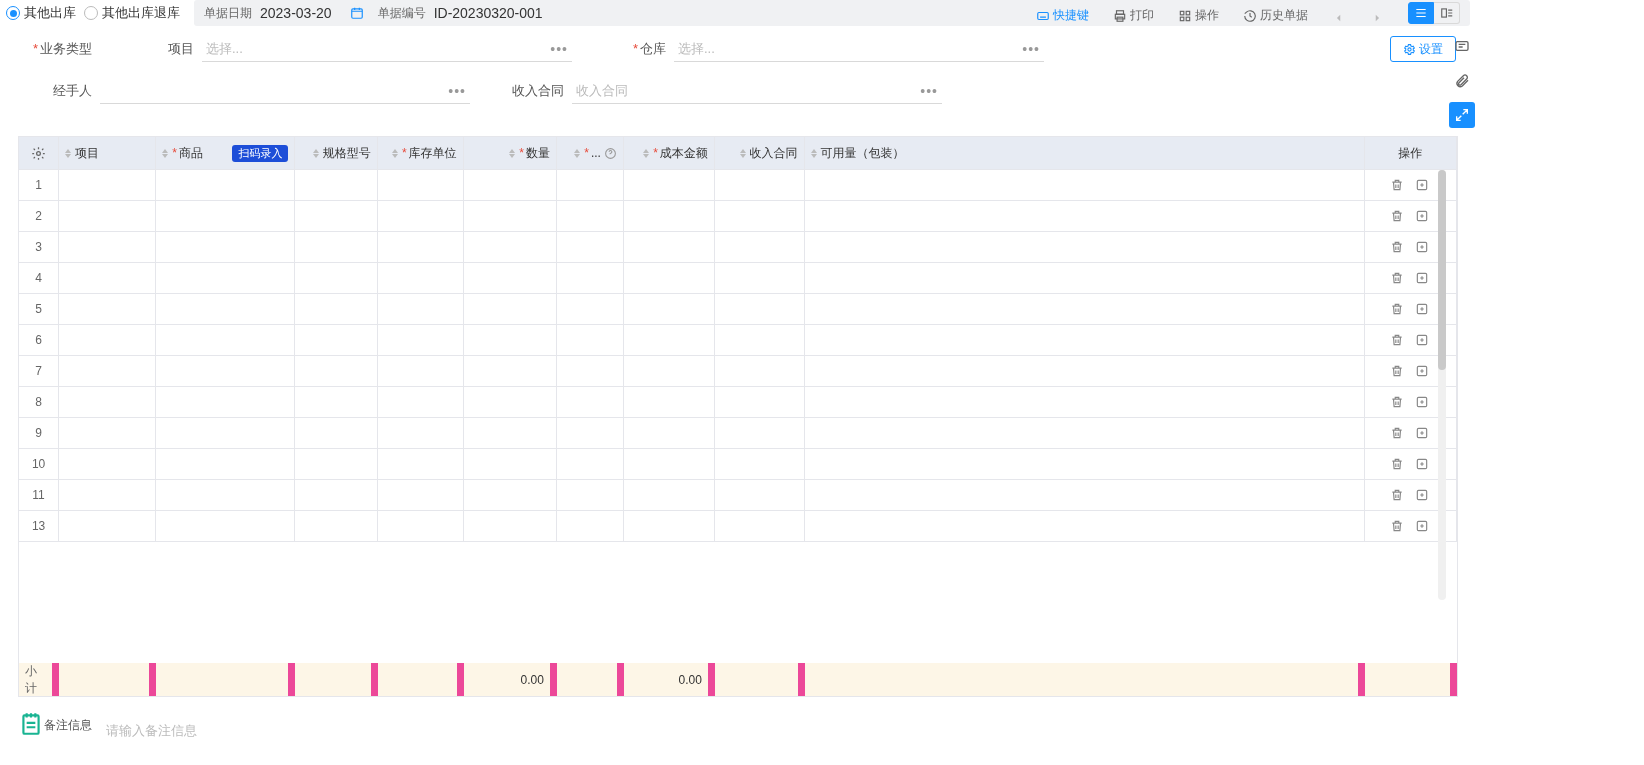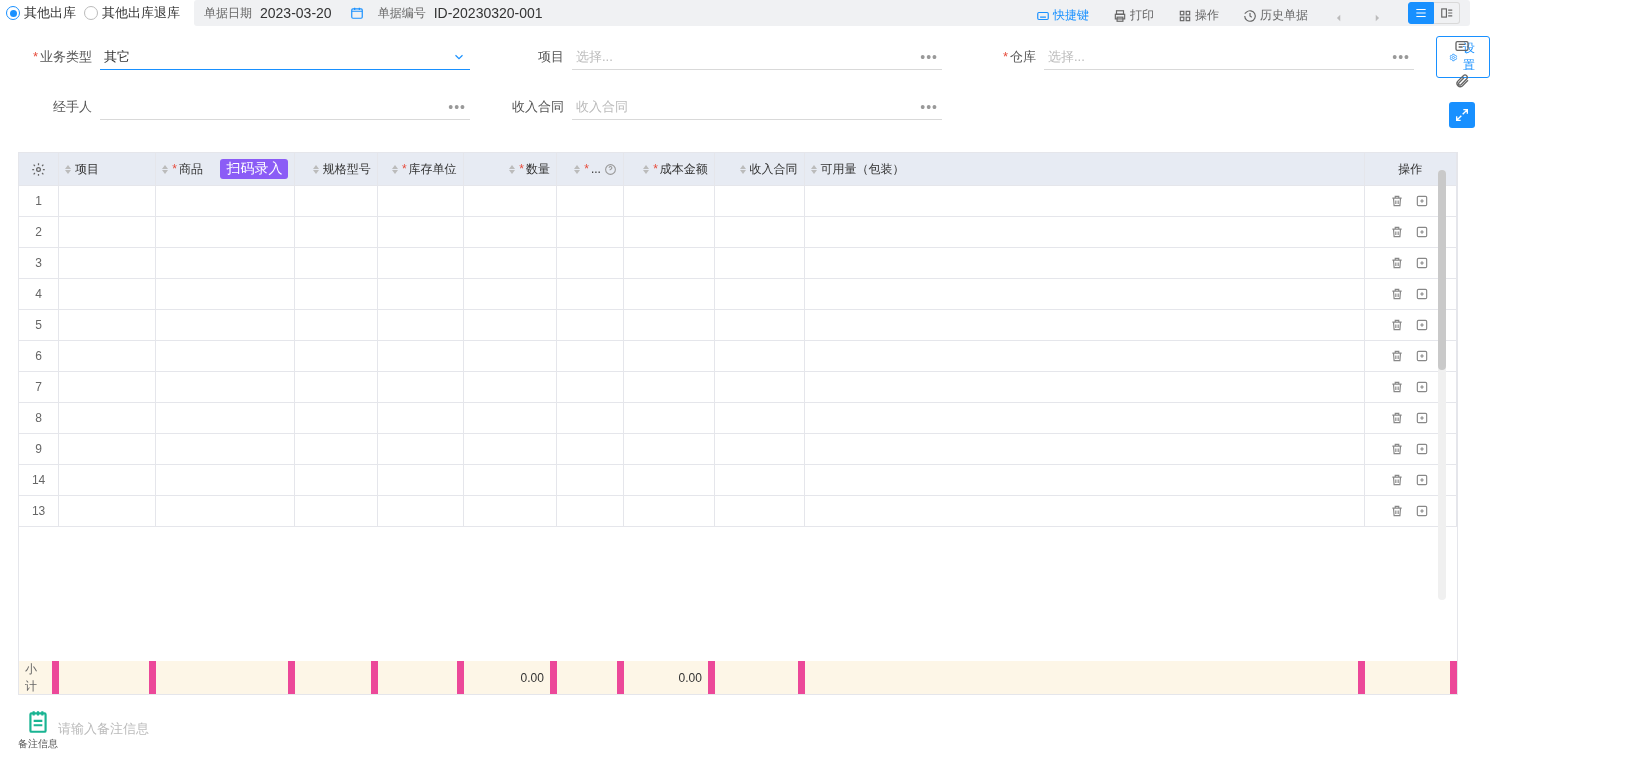--- a/index.html
+++ b/index.html
@@ -43,37 +43,37 @@
 .tbl{flex:1;overflow:hidden;display:flex;flex-direction:column;border:1px solid #e5e6eb;border-bottom:none}
 .thead{display:flex;background:#e7ebf3;height:33px;border-bottom:1px solid #e5e6eb}
 .th{border-right:1px solid #e5e6eb;display:flex;align-items:center;padding:0 6px;color:#333;font-size:12px;position:relative}
 .th.right{justify-content:flex-end}
 .th.center{justify-content:center}
 .sort{display:flex;flex-direction:column;margin-right:4px}
 .sort .up,.sort .dn{width:0;height:0;border-left:3px solid transparent;border-right:3px solid transparent}
 .sort .up{border-bottom:4px solid #bbb;margin-bottom:1px}
 .sort .dn{border-top:4px solid #bbb}
 .th .req{color:#e74c3c}
-.scan-tag{background:#8b5cf6;color:#fff;font-size:14px;border-radius:3px;padding:1px 6px;margin-left:auto}
+.scan-tag{background:#1d4ed8;color:#fff;font-size:11px;border-radius:3px;padding:1px 6px;margin-left:auto}
 .tbody{flex:1;overflow-y:auto}
 .tr{display:flex;height:31px;border-bottom:1px solid #e5e6eb}
 .td{border-right:1px solid #e5e6eb;display:flex;align-items:center;padding:0 6px;font-size:12px}
 .td.center{justify-content:center;color:#666}
 .td.right{justify-content:flex-end}
 .row-actions{display:flex;gap:10px;justify-content:center;width:100%}
 .ia{width:15px;height:15px;cursor:pointer;color:#888}
 .subtotal{display:flex;height:34px;background:#fdf6e7;border:1px solid #e5e6eb;border-top:none}
 .subtotal .td{border-right:7px solid #ec4899}
 
 .c0{width:42px}.c1{width:103px}.c2{width:148px}.c3{width:87px}.c4{width:91px}
 .c5{width:99px}.c6{width:71px}.c7{width:96px}.c8{width:95px}.c9{flex:1;min-width:560px}
 .cact{width:98px}
 
 .remarks{display:flex;align-items:flex-start;padding:14px 18px;border-top:0}
-.rk-icon{display:flex;flex-direction:column;align-items:center;color:#555;font-size:10px}
+.rk-icon{display:flex;flex-direction:row;align-items:center;margin-right:14px;color:#555;font-size:12px}
 .rk-icon .ic{width:26px;height:26px;color:#19b492;margin-bottom:2px}
 .rk-input{flex:1;border:none;height:40px;font-size:13px;color:#bbb;display:flex;align-items:center}
 
 .rail{position:absolute;right:0;top:28px;bottom:0;width:28px;display:flex;flex-direction:column;align-items:center;gap:8px;padding-top:6px}
 .rail .rbtn{width:26px;height:26px;border-radius:3px;display:flex;align-items:center;justify-content:center;cursor:pointer;color:#666}
 .rail .rbtn.blue{background:#1890ff;color:#fff}
 
 svg{display:block}
 .scrollbar{position:absolute;right:30px;top:170px;width:8px;height:430px;background:#f0f0f0;border-radius:4px}
 .scrollbar .thumb{width:100%;height:200px;background:#c9c9c9;border-radius:4px}
@@ -162,28 +162,20 @@
           </div>
         </div>
       </div>
     </div>
   </div>
 
   <div class="form-rows">
     <div class="frow">
       <div class="fitem">
         <div class="flbl"><span class="req">*</span><span>业务类型</span></div>
-        <div class="finput sel">
-          <span>其它</span>
-          <span class="suffix">
-            <svg width="14" height="14" viewBox="0 0 24 24" fill="none" stroke="#1890ff" stroke-width="2">
-                <path d="M6 9l6 6 6-6"></path>
-              </svg>
-          </span>
-        </div>
       </div>
       <div class="fitem">
         <div class="flbl">项目</div>
         <div class="finput">
           <span class="ph">选择...</span>
           <span class="suffix dots">•••</span>
         </div>
       </div>
       <div class="fitem">
         <div class="flbl"><span class="req">*</span><span>仓库</span></div>
@@ -538,21 +530,48 @@
                 <span class="ia">
                   <svg width="14" height="14" viewBox="0 0 24 24" fill="none" stroke="currentColor" stroke-width="2">
                     <rect x="4" y="4" width="16" height="16" rx="2"></rect>
                     <path d="M12 9v6M9 12h6"></path>
                   </svg>
                 </span>
               </div>
             </div>
           </div>
           <div class="tr">
-            <div class="td c0 center">14</div>
+            <div class="td c0 center">10</div>
+            <div class="td c1"></div>
+            <div class="td c2"></div>
+            <div class="td c3"></div>
+            <div class="td c4"></div>
+            <div class="td c5"></div>
+            <div class="td c6"></div>
+            <div class="td c7"></div>
+            <div class="td c8"></div>
+            <div class="td c9"></div>
+            <div class="td cact">
+              <div class="row-actions">
+                <span class="ia">
+                  <svg width="14" height="14" viewBox="0 0 24 24" fill="none" stroke="currentColor" stroke-width="2">
+                    <path d="M4 7h16M9 7V4h6v3M6 7l1 13h10l1-13M10 11v6M14 11v6"></path>
+                  </svg>
+                </span>
+                <span class="ia">
+                  <svg width="14" height="14" viewBox="0 0 24 24" fill="none" stroke="currentColor" stroke-width="2">
+                    <rect x="4" y="4" width="16" height="16" rx="2"></rect>
+                    <path d="M12 9v6M9 12h6"></path>
+                  </svg>
+                </span>
+              </div>
+            </div>
+          </div>
+          <div class="tr">
+            <div class="td c0 center">11</div>
             <div class="td c1"></div>
             <div class="td c2"></div>
             <div class="td c3"></div>
             <div class="td c4"></div>
             <div class="td c5"></div>
             <div class="td c6"></div>
             <div class="td c7"></div>
             <div class="td c8"></div>
             <div class="td c9"></div>
             <div class="td cact">

